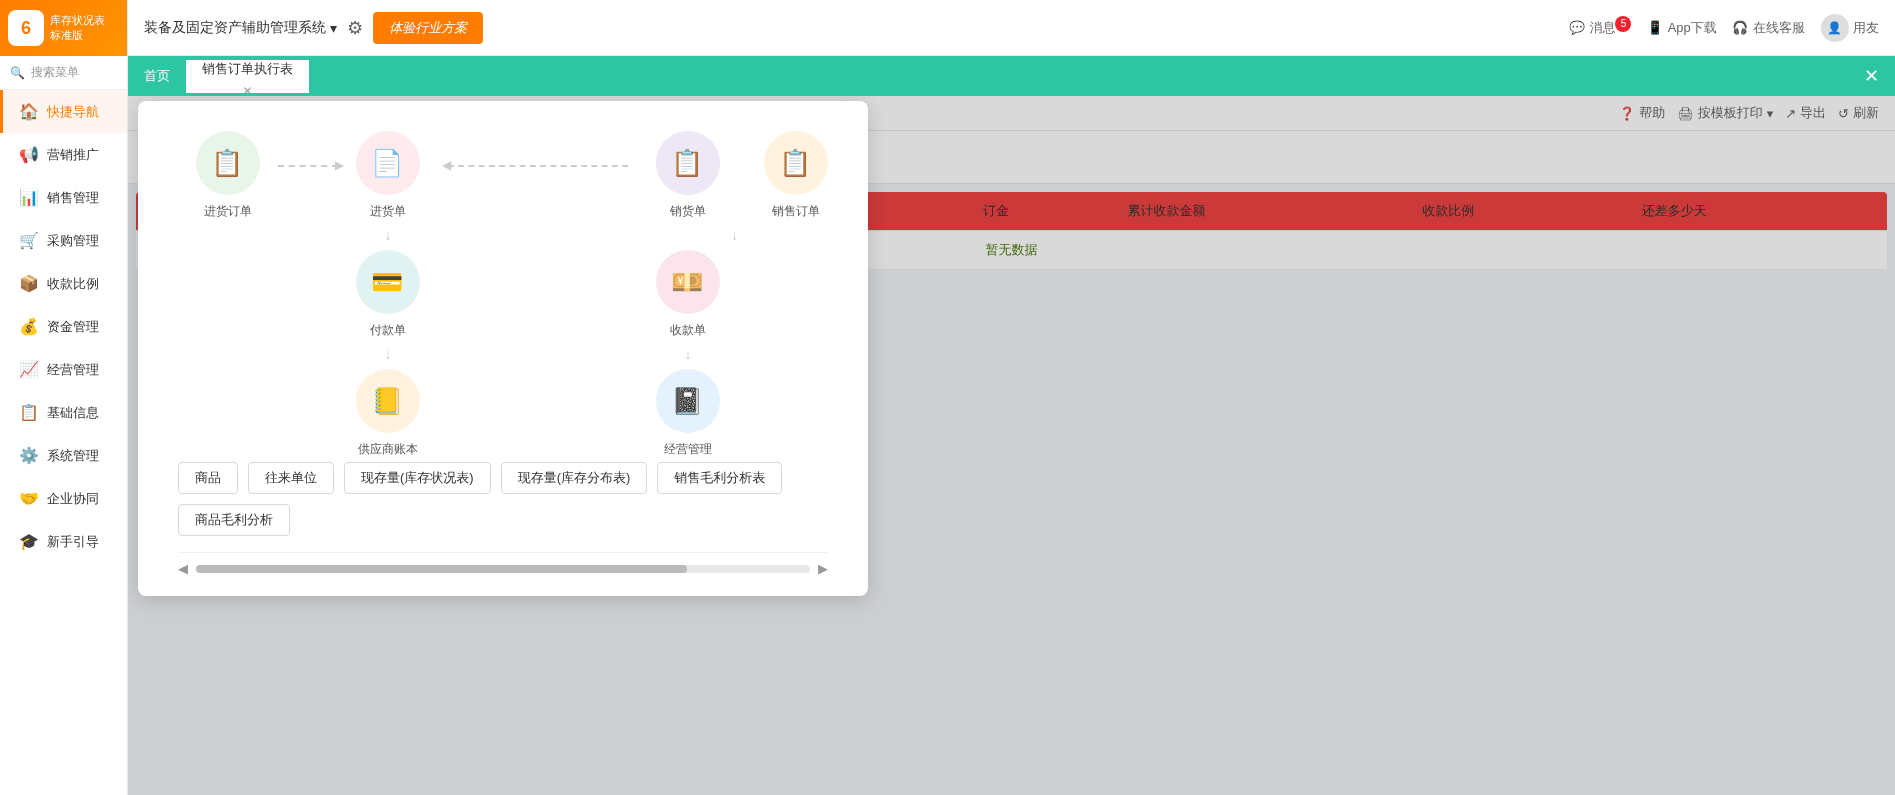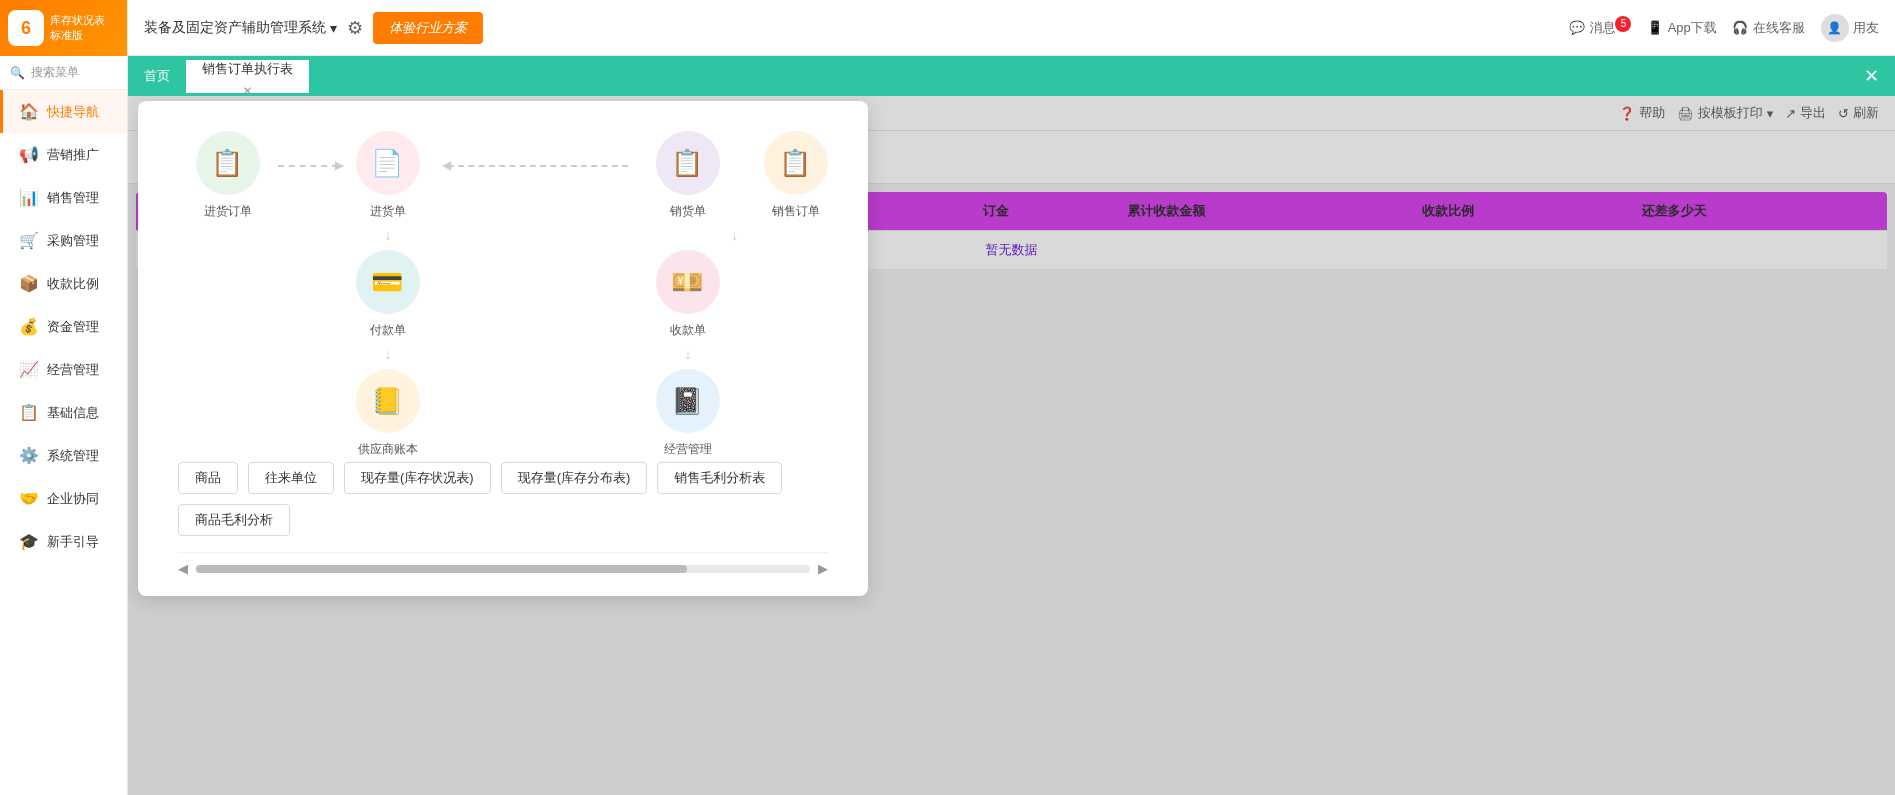--- a/index.html
+++ b/index.html
@@ -275,32 +275,32 @@
       margin: 8px 8px 0;
       border-radius: 4px;
       overflow: auto;
     }
     .data-table {
       width: 100%;
       border-collapse: collapse;
       font-size: 13px;
     }
     .data-table th {
-      background: #d946ef;
+      background: #ef4444;
       padding: 10px 12px;
       text-align: left;
       color: #333;
       border-bottom: 1px solid #e8e8e8;
-      font-weight: 700;
+      font-weight: 400;
       white-space: nowrap;
     }
     .data-table td {
       padding: 10px 12px;
       border-bottom: 1px solid #f0f0f0;
-      color: #6d28d9;
+      color: #4d7c0f;
       white-space: nowrap;
     }
     .empty-tip {
       text-align: center;
       color: #999;
       padding: 40px;
       font-size: 13px;
     }
 
     

